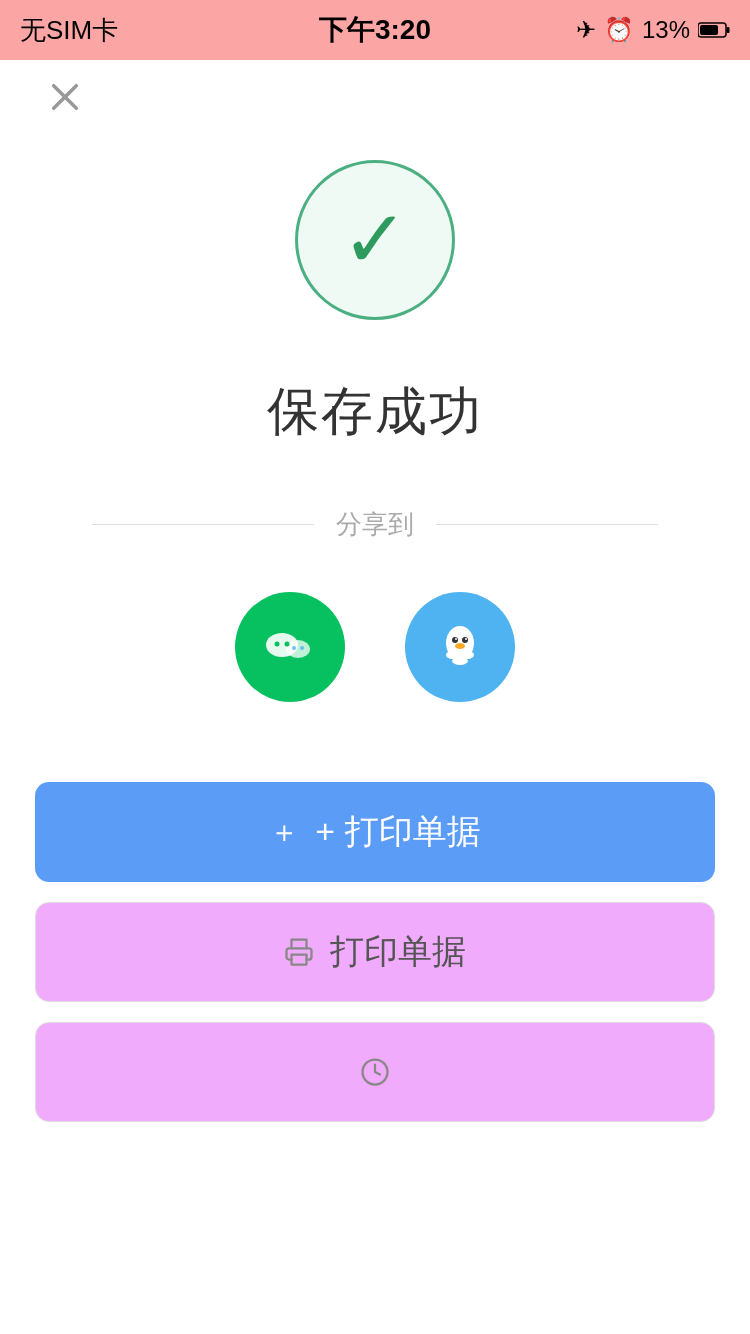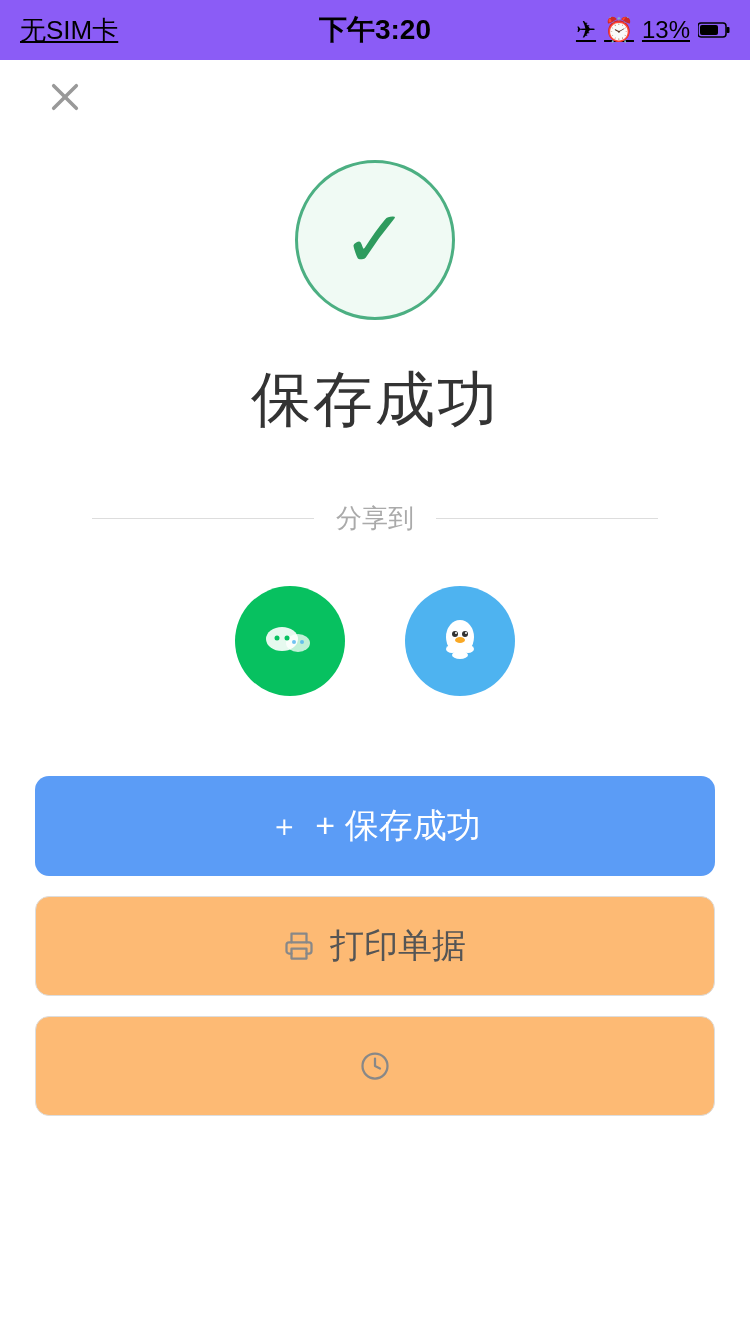--- a/index.html
+++ b/index.html
@@ -13,22 +13,21 @@
     }
 
     
     .status-bar {
       width: 100%;
       height: 60px;
       display: flex;
       align-items: center;
       justify-content: space-between;
       padding: 0 20px;
-      background: #8b5cf6;
-      text-decoration: underline;
+      background: #fca5a5;
     }
     .status-left {
       display: flex;
       align-items: center;
       gap: 8px;
       font-size: 26px;
       color: #000;
     }
     .status-center {
       font-size: 28px;
@@ -84,25 +83,26 @@
       margin-bottom: 40px;
     }
     .checkmark {
       color: #2e9b5e;
       font-size: 80px;
       line-height: 1;
     }
 
     
     .success-title {
-      font-size: 60px;
+      font-size: 52px;
       font-weight: 500;
       color: #333;
       margin-bottom: 60px;
       letter-spacing: 2px;
+      margin-top: 17px;
     }
 
     
     .share-divider {
       width: 100%;
       display: flex;
       align-items: center;
       justify-content: center;
       gap: 22px;
       margin-bottom: 50px;
@@ -155,21 +155,21 @@
       display: flex;
       align-items: center;
       justify-content: center;
       gap: 16px;
       cursor: pointer;
       font-family: inherit;
     }
     .btn-secondary {
       width: 100%;
       height: 100px;
-      background: #fdba74;
+      background: #f0abfc;
       border: 1px solid #ddd;
       border-radius: 14px;
       font-size: 34px;
       color: #555;
       display: flex;
       align-items: center;
       justify-content: center;
       gap: 16px;
       cursor: pointer;
       font-family: inherit;
@@ -258,21 +258,21 @@
         <circle cx="36" cy="22" r="1" fill="white"></circle>
         <ellipse cx="30" cy="29" rx="5" ry="3" fill="#f9a825"></ellipse>
       </svg>
     </div>
   </div>
 
   <div class="action-buttons">
 
     <button class="btn-primary">
       <span class="btn-icon">＋</span>
-      <span>+ 保存成功</span>
+      <span>+ 打印单据</span>
     </button>
 
     <button class="btn-secondary">
       <span class="btn-icon">
         <svg width="30" height="30" viewBox="0 0 24 24" fill="none" stroke="#888" stroke-width="1.8" stroke-linecap="round" stroke-linejoin="round">
           <polyline points="6 9 6 2 18 2 18 9"></polyline>
           <path d="M6 18H4a2 2 0 0 1-2-2v-5a2 2 0 0 1 2-2h16a2 2 0 0 1 2 2v5a2 2 0 0 1-2 2h-2"></path>
           <rect x="6" y="14" width="12" height="8"></rect>
         </svg>
       </span>

